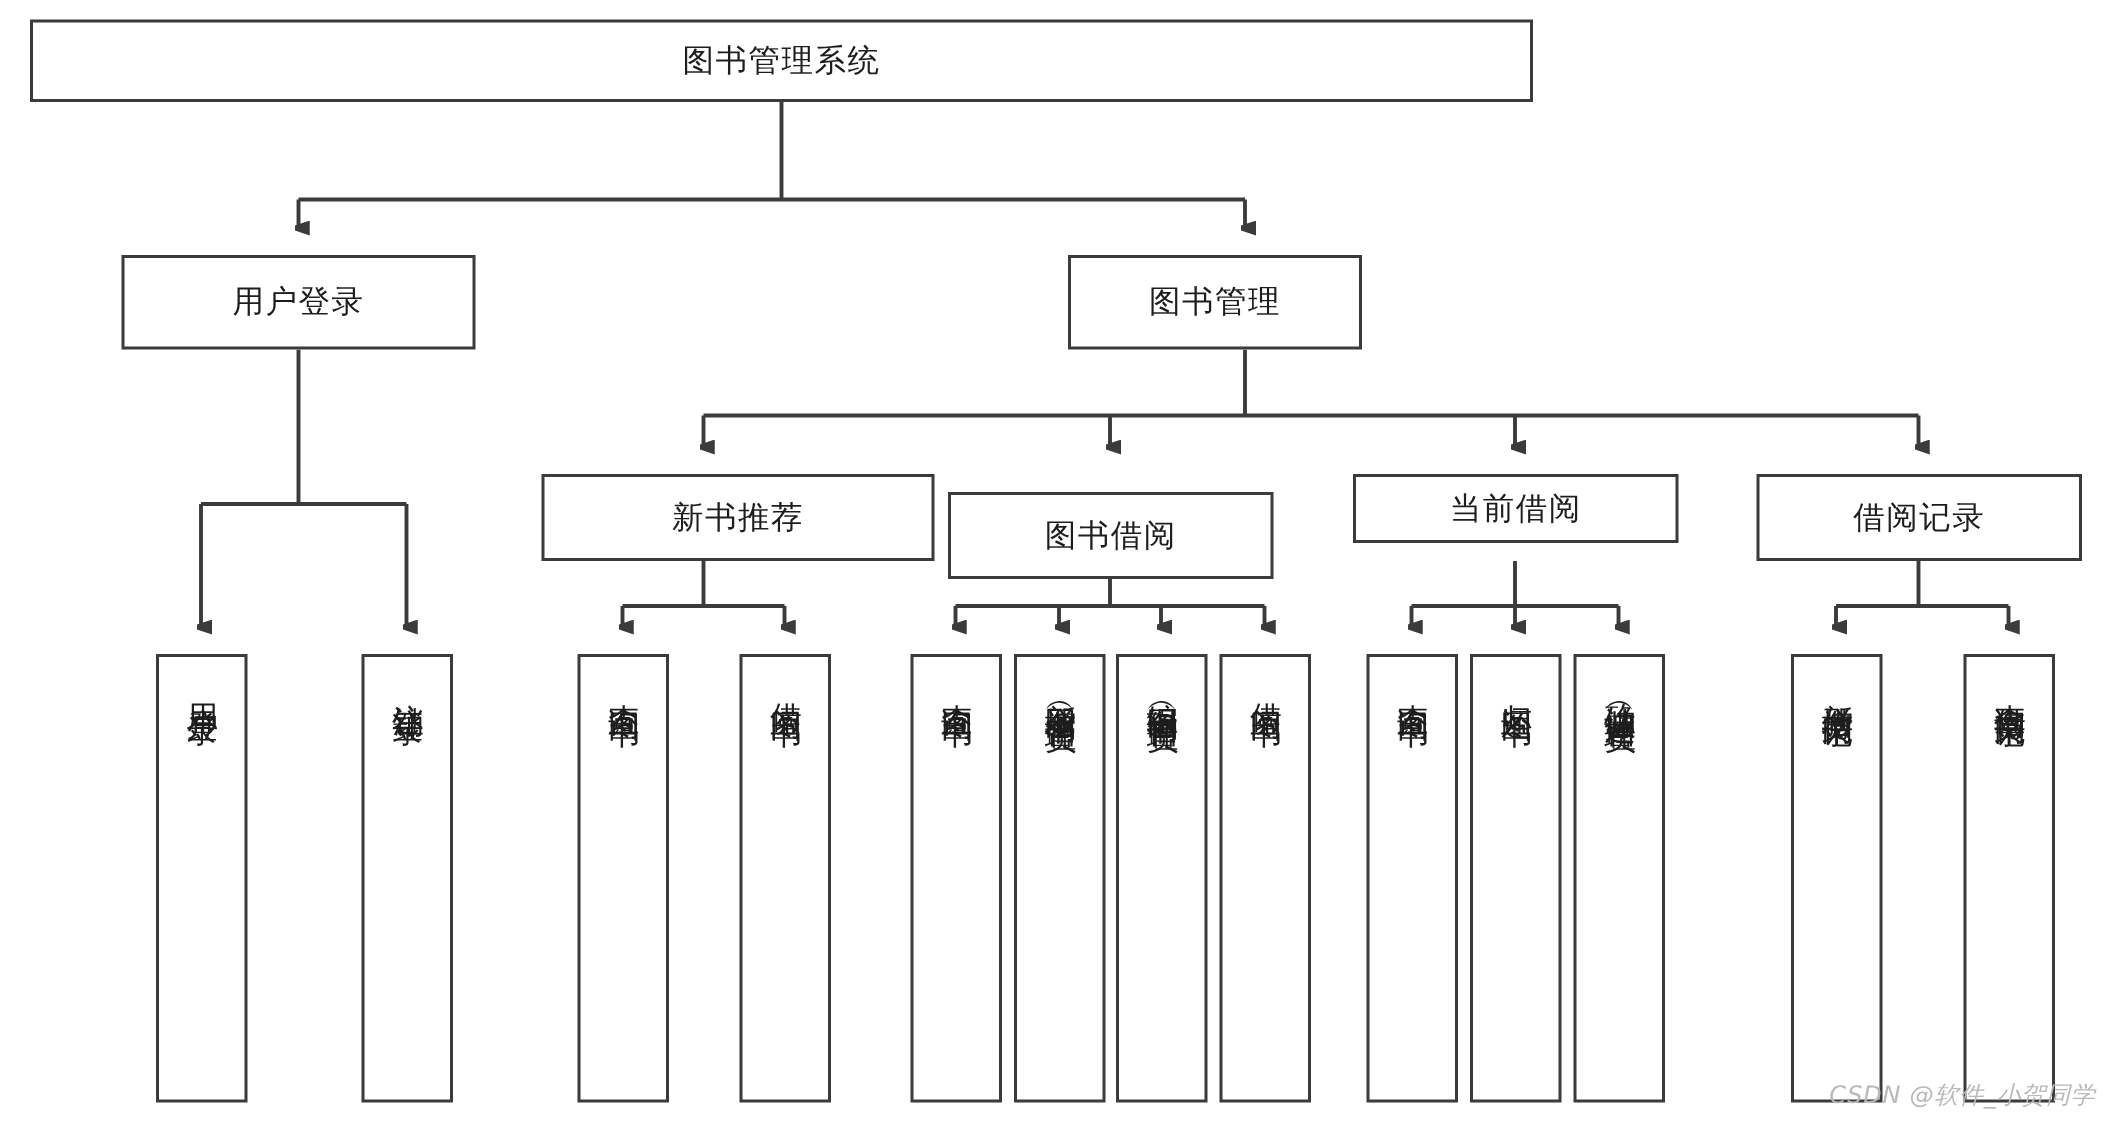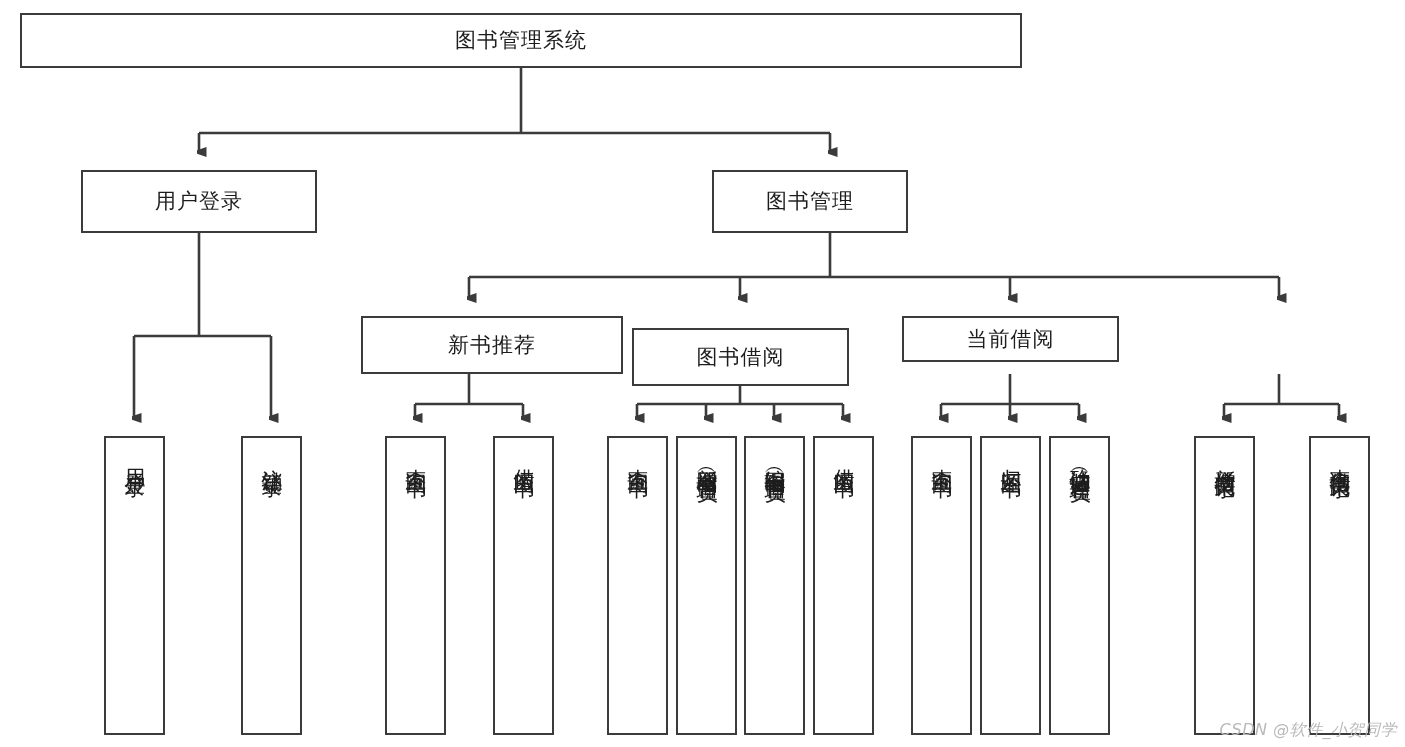--- a/index.html
+++ b/index.html
@@ -143,20 +143,23 @@
   </div>
 
   <div class="node" style="left:632px; top:316px; width:217px; height:58px;margin-top:12px;">
     <span class="node-label">图书借阅</span>
   </div>
 
   <div class="node" style="left:902px; top:316px; width:217px; height:46px;">
     <span class="node-label">当前借阅</span>
   </div>
 
+  <div class="node" style="left:1171px; top:316px; width:217px; height:58px;">
+    <span class="node-label">借阅记录</span>
+  </div>
 
   <div class="node leaf" style="left:104px; top:436px; width:61px; height:299px;">
     <span class="node-label">用户登录</span>
   </div>
 
   <div class="node leaf" style="left:241px; top:436px; width:61px; height:299px;">
     <span class="node-label">注销登录</span>
   </div>
 
   <div class="node leaf" style="left:385px; top:436px; width:61px; height:299px;">

